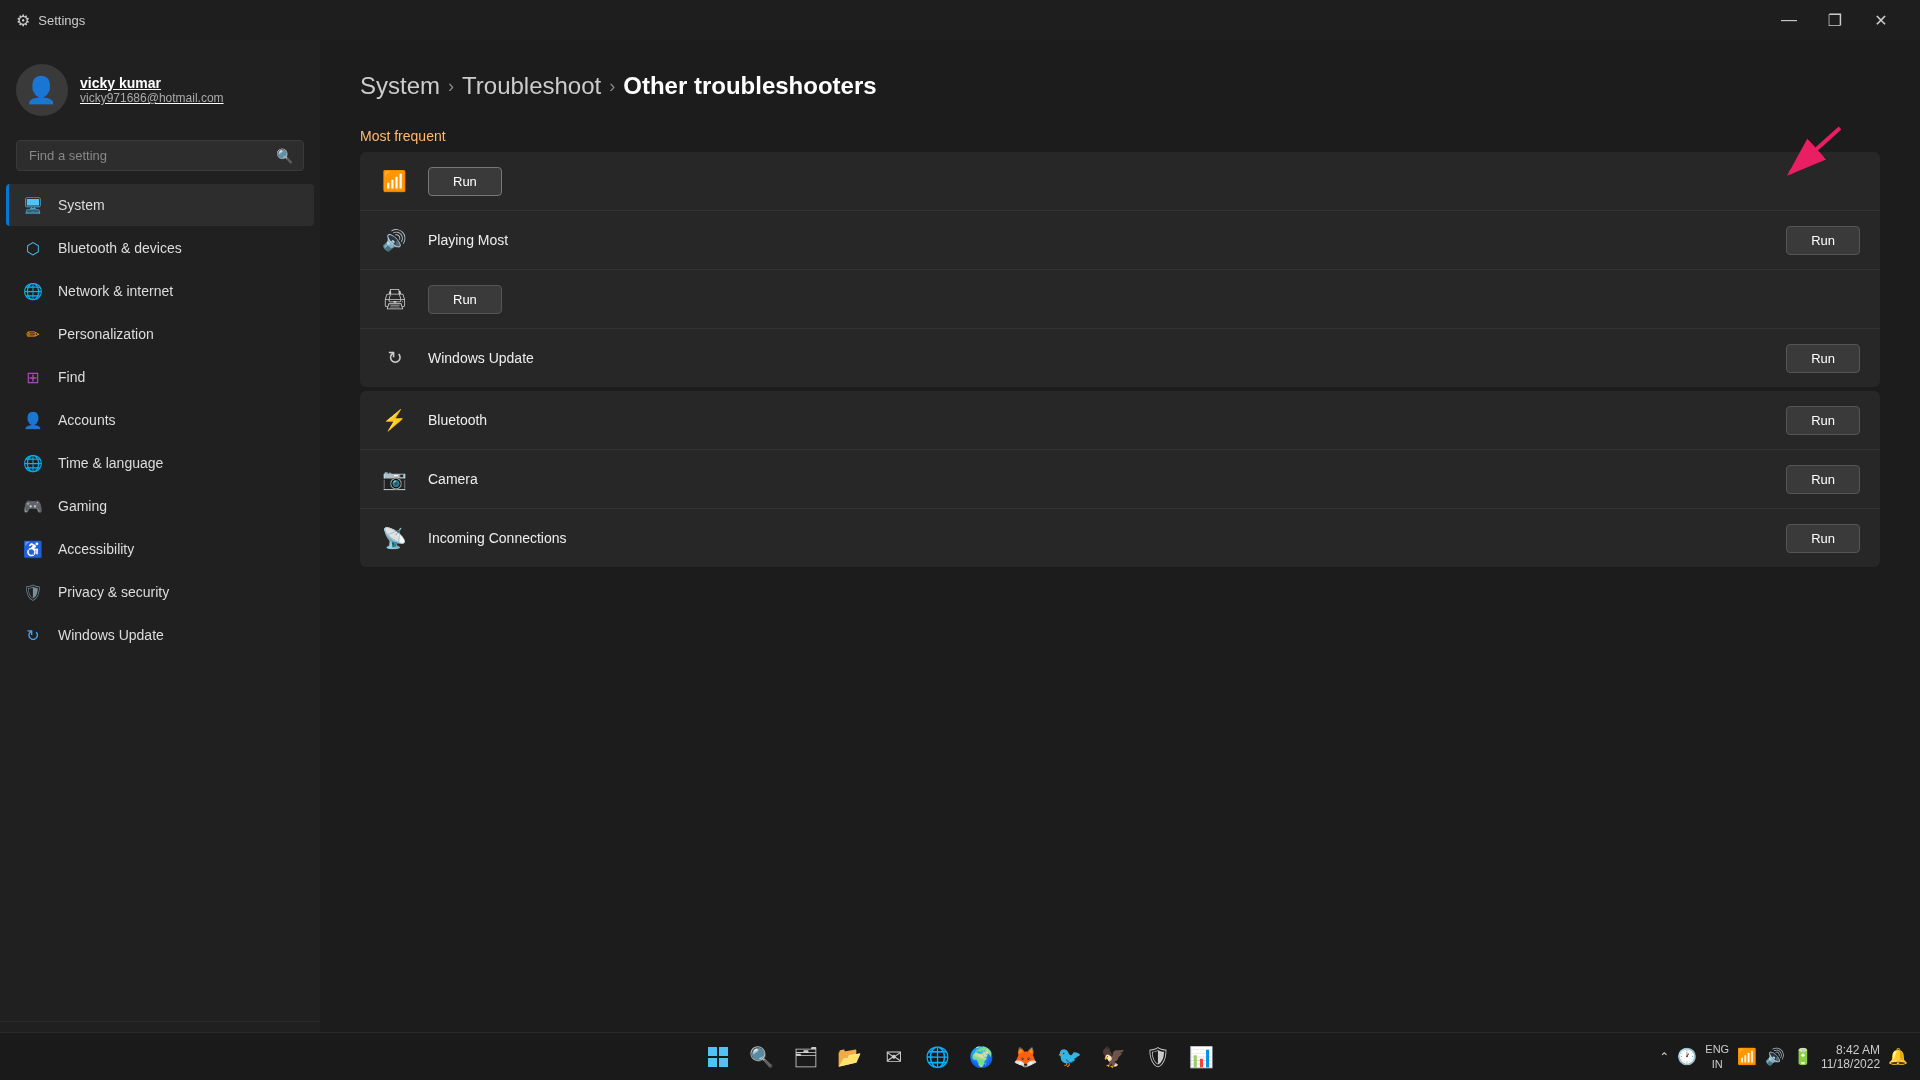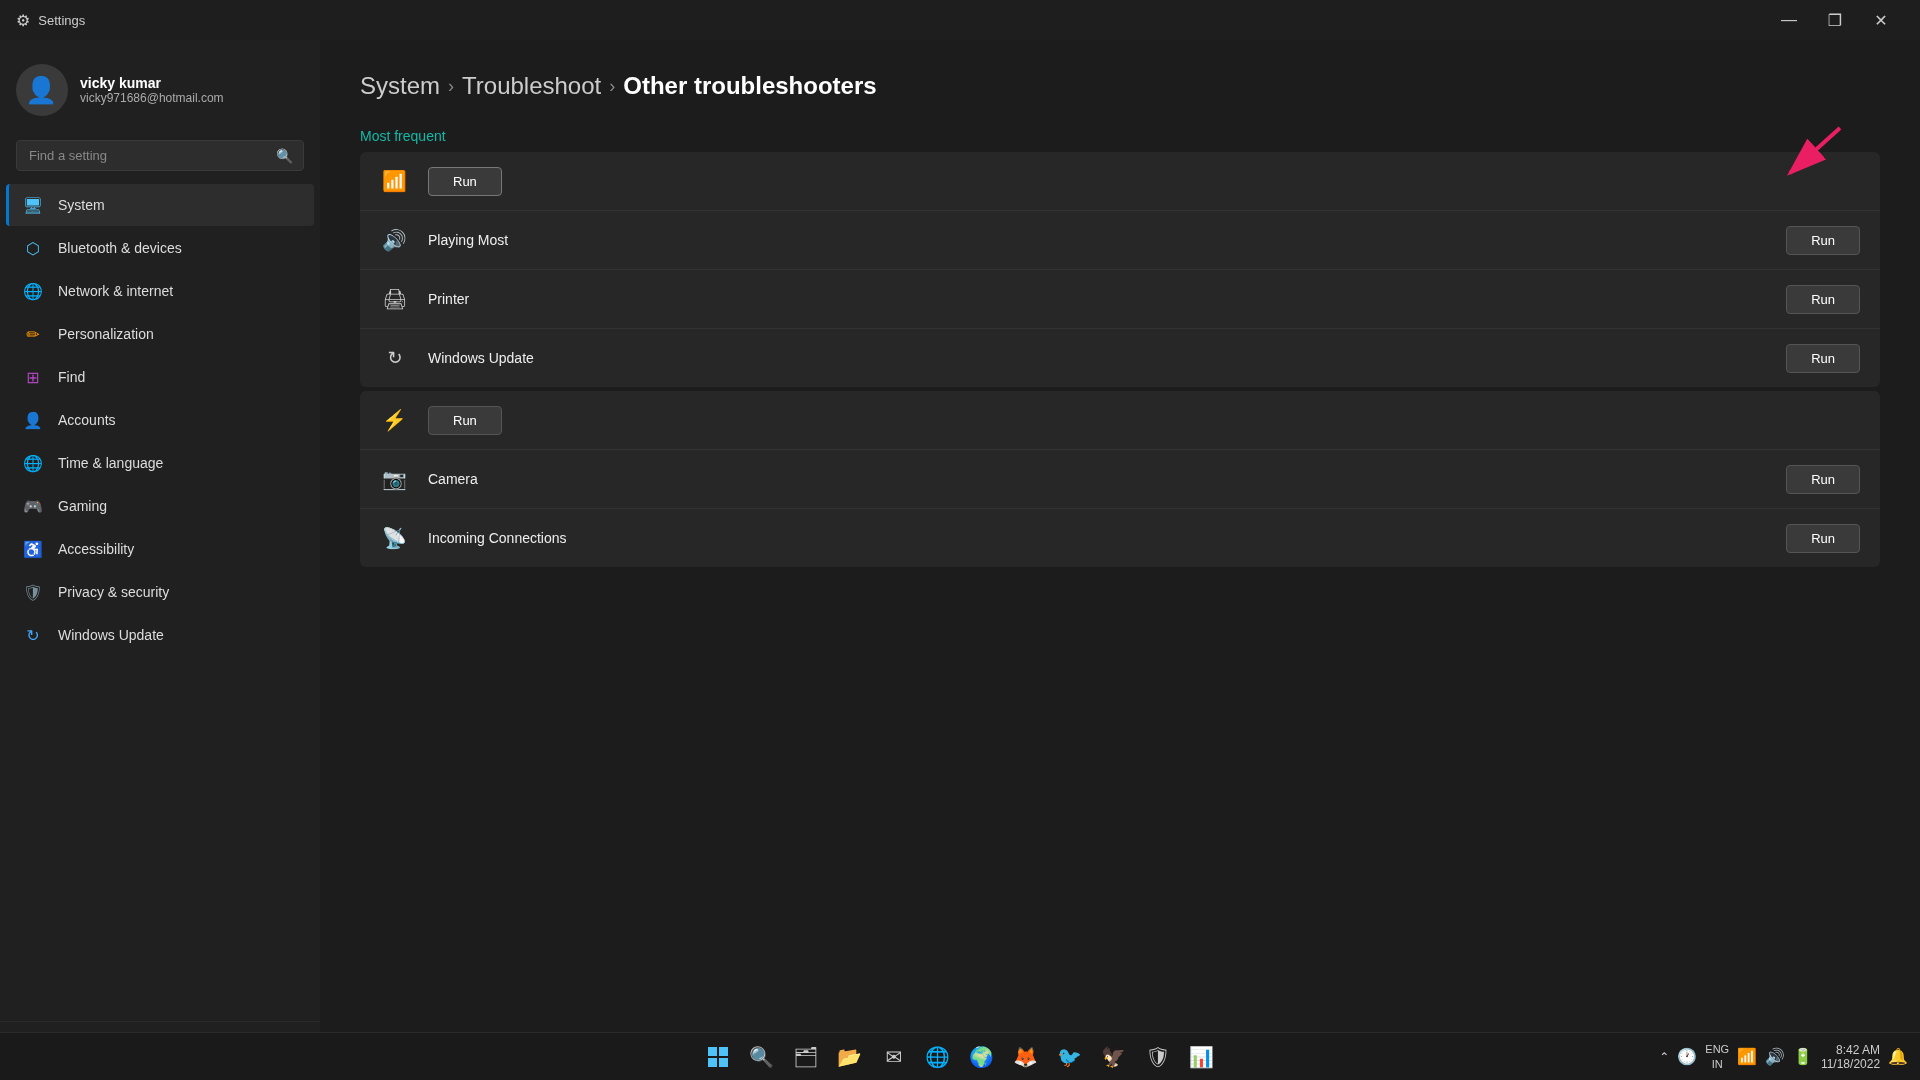--- a/index.html
+++ b/index.html
@@ -77,21 +77,21 @@
       width: 52px;
       height: 52px;
       border-radius: 50%;
       background: #3a3a3a;
       display: flex;
       align-items: center;
       justify-content: center;
       font-size: 26px;
       color: #aaa;
     }
-    .user-info { display: flex; flex-direction: column; }
+    .user-info { display: flex; flex-direction: column; text-decoration: underline; }
     .user-name { font-size: 14px; font-weight: 600; color: #ffffff; }
     .user-email { font-size: 12px; color: #aaaaaa; }
 
     .search-box {
       margin: 8px 16px 12px 16px;
       position: relative;
     }
     .search-input {
       width: 100%;
       background: #2d2d2d;
@@ -175,21 +175,21 @@
       font-weight: 400;
       margin-bottom: 28px;
       flex-wrap: wrap;
     }
     .breadcrumb-item { color: #cccccc; cursor: pointer; }
     .breadcrumb-current { color: #ffffff; font-weight: 700; }
     .breadcrumb-sep { color: #888; font-size: 18px; }
 
     .section-label {
       font-size: 14px;
-      color: #14b8a6;
+      color: #fdba74;
       margin-bottom: 8px;
       margin-top: 8px;
     }
 
     .troubleshooter-row {
       display: flex;
       align-items: center;
       background: #272727;
       border-bottom: 1px solid #333333;
       padding: 14px 20px;
@@ -373,33 +373,33 @@
             <span class="ts-icon" style="font-size: 20px;">📶</span>
             <button class="run-btn highlighted">Run</button>
           </div>
           <div class="troubleshooter-row">
             <span class="ts-icon" style="font-size: 20px;">🔊</span>
             <span class="ts-name">Playing Most</span>
             <button class="run-btn">Run</button>
           </div>
           <div class="troubleshooter-row">
             <span class="ts-icon" style="font-size: 20px;">🖨</span>
-            <span class="ts-name">Printer</span>
             <button class="run-btn">Run</button>
           </div>
           <div class="troubleshooter-row">
             <span class="ts-icon" style="font-size: 18px;">↻</span>
             <span class="ts-name">Windows Update</span>
             <button class="run-btn">Run</button>
           </div>
         </div>
 
       <div class="troubleshooter-section" id="other-list">
           <div class="troubleshooter-row">
             <span class="ts-icon">⚡</span>
+            <span class="ts-name">Bluetooth</span>
             <button class="run-btn">Run</button>
           </div>
           <div class="troubleshooter-row">
             <span class="ts-icon">📷</span>
             <span class="ts-name">Camera</span>
             <button class="run-btn">Run</button>
           </div>
           <div class="troubleshooter-row">
             <span class="ts-icon">📡</span>
             <span class="ts-name">Incoming Connections</span>

